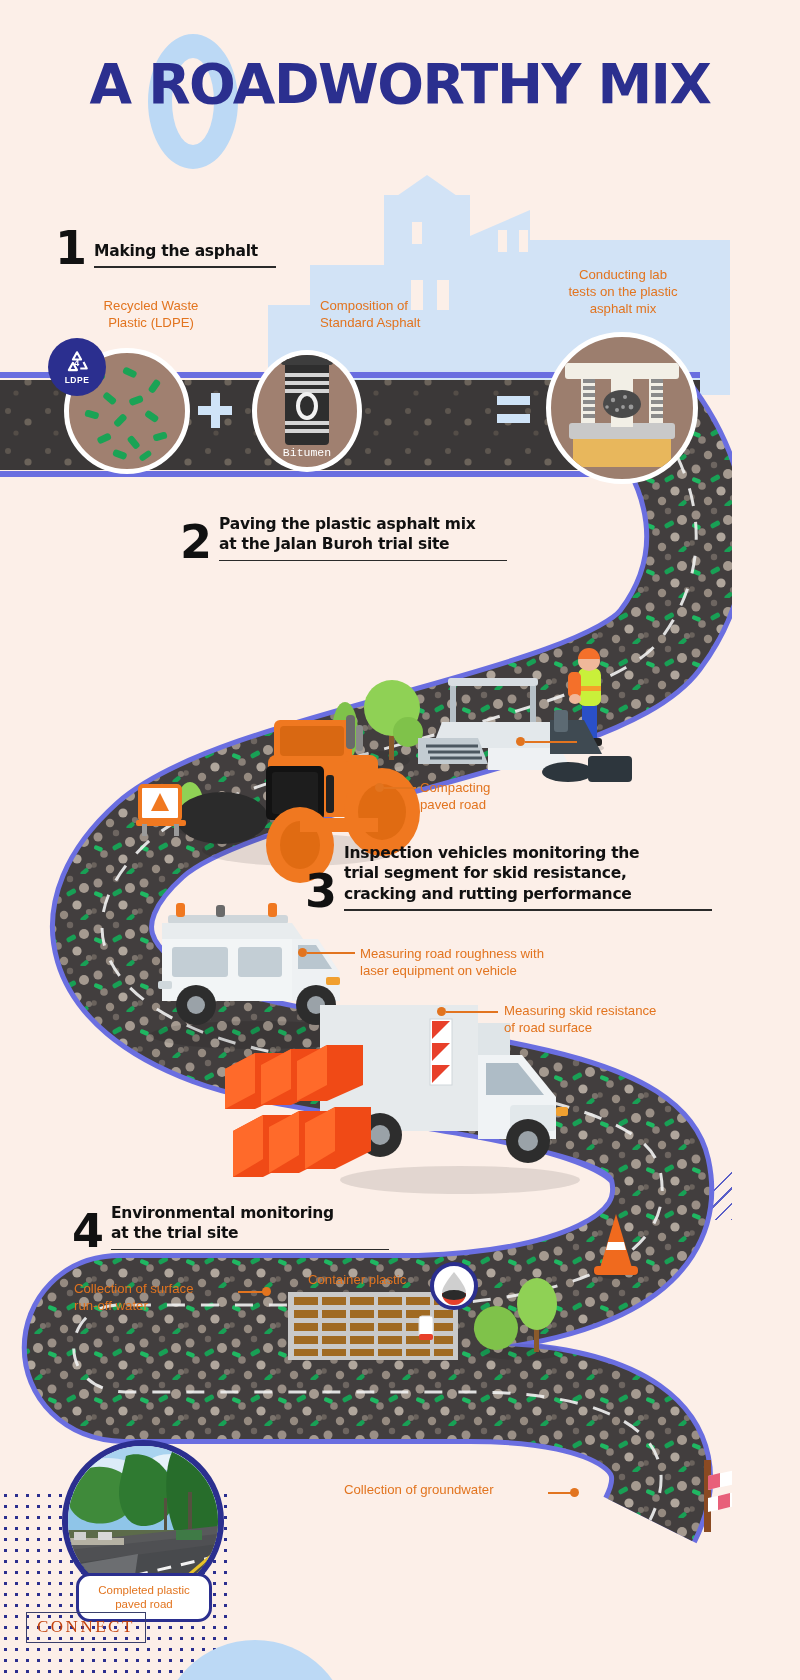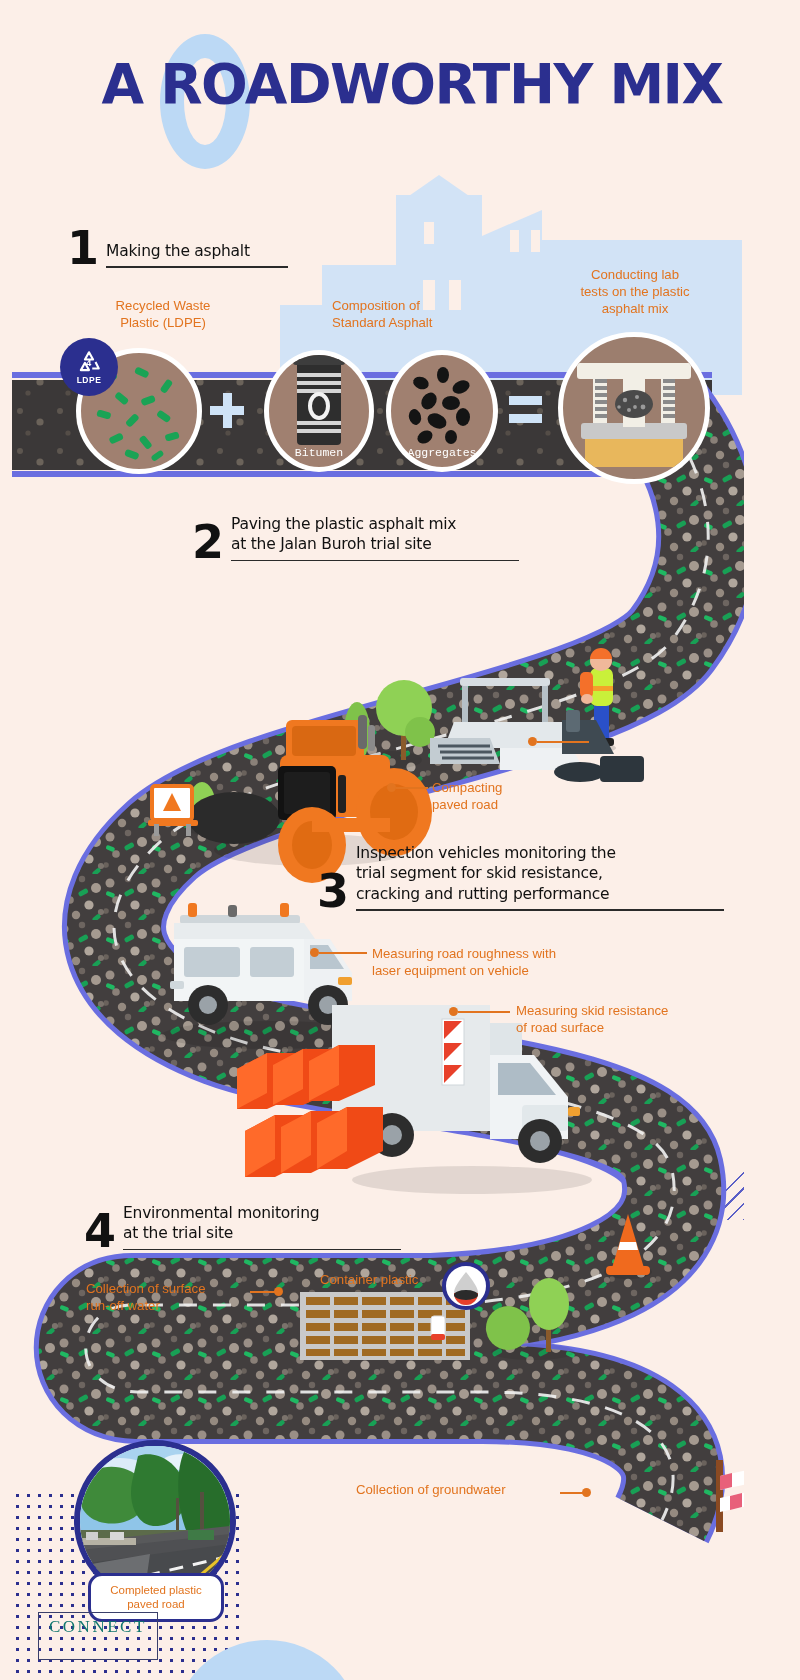--- a/index.html
+++ b/index.html
@@ -7,21 +7,20 @@
     width: 800px; height: 1680px;
     background: #fcefe8;
     font-family: "Liberation Sans", sans-serif;
     overflow: hidden;
   }
   #stage {
     position: relative;
     width: 732px; height: 1680px;
     background: #fcefe8;
     overflow: hidden;
-    margin-left: 12px;
   }
 
   
   .deco-ring {
     position: absolute; left: 148px; top: 34px;
     width: 90px; height: 135px;
     border: 24px solid #bcd9f5; border-radius: 50%;
     z-index: 1;
   }
   .deco-building {
@@ -61,21 +60,21 @@
     display: flex; align-items: flex-end; gap: 9px;
   }
   .step-num {
     font-family: "DejaVu Sans", sans-serif;
     font-size: 46px; font-weight: 900; color: #111;
     line-height: 0.82; letter-spacing: -2px;
   }
   .step-body { display: flex; flex-direction: column; }
   .step-title {
     font-family: "DejaVu Sans", sans-serif;
-    font-size: 15.5px; font-weight: 400; color: #111;
+    font-size: 15.5px; font-weight: 700; color: #111;
     line-height: 1.32; white-space: pre-line; letter-spacing: -0.25px;
   }
   .step-rule {
     margin-top: 5px; height: 1.5px; background: #2a2a2a;
   }
 
   
   .ann {
     position: absolute; z-index: 25;
     color: #e2741f; font-size: 13.2px; line-height: 1.28;
@@ -139,22 +138,22 @@
   .bottle-bubble {
     position: absolute; z-index: 27;
     width: 48px; height: 48px; border-radius: 50%;
     border: 4px solid #2b2f8f; background: #fff;
     overflow: hidden;
   }
 
   .connect-logo {
     position: absolute; z-index: 30;
     border: 1.3px solid #3a3f6b;
-    padding: 4px 10px 22px;
-    color: #0f766e; font-size: 17px; letter-spacing: 2.5px;
+    padding: 4px 10px 5px;
+    color: #c2410c; font-size: 17px; letter-spacing: 2.5px;
     font-family: "Liberation Serif", serif;
     background: transparent;
   }
   svg { display: block; }
 </style>
 </head>
 <body>
 
 <div id="stage">
 
@@ -299,37 +298,20 @@
       <rect x="28" y="22" width="44" height="4" fill="#f2f2f2" opacity="0.85"></rect>
       <rect x="28" y="30" width="44" height="4" fill="#f2f2f2" opacity="0.85"></rect>
       <rect x="28" y="38" width="44" height="4" fill="#f2f2f2" opacity="0.85"></rect>
       <rect x="28" y="70" width="44" height="4" fill="#f2f2f2" opacity="0.85"></rect>
       <rect x="28" y="78" width="44" height="4" fill="#f2f2f2" opacity="0.85"></rect>
       <ellipse cx="50" cy="55" rx="9" ry="12" fill="none" stroke="#f2f2f2" stroke-width="4"></ellipse>
     </svg>
     <div class="circ-cap">Bitumen</div>
   </div>
 
-  <div class="circ" style="left:374px; top:350px; width:112px; height:122px;">
-    <svg width="102" height="112" viewBox="0 0 102 112">
-      <g fill="#141414">
-        <ellipse cx="30" cy="28" rx="8" ry="6" transform="rotate(20 30 28)"></ellipse>
-        <ellipse cx="52" cy="20" rx="6" ry="8"></ellipse>
-        <ellipse cx="70" cy="32" rx="9" ry="6" transform="rotate(-25 70 32)"></ellipse>
-        <ellipse cx="38" cy="46" rx="7" ry="9" transform="rotate(35 38 46)"></ellipse>
-        <ellipse cx="60" cy="48" rx="9" ry="7"></ellipse>
-        <ellipse cx="24" cy="62" rx="6" ry="8" transform="rotate(-15 24 62)"></ellipse>
-        <ellipse cx="46" cy="66" rx="10" ry="7" transform="rotate(25 46 66)"></ellipse>
-        <ellipse cx="72" cy="62" rx="7" ry="9"></ellipse>
-        <ellipse cx="34" cy="82" rx="8" ry="6" transform="rotate(-30 34 82)"></ellipse>
-        <ellipse cx="60" cy="82" rx="6" ry="7"></ellipse>
-      </g>
-    </svg>
-    <div class="circ-cap">Aggregates</div>
-  </div>
 
   <div class="equals" style="left:497px; top:396px; display:flex; flex-direction:column; gap:9px;">
     <div></div>
       <div></div>
   </div>
 
   <div class="circ" style="left:546px; top:332px; width:152px; height:152px; background:#9c7e6e;">
     <svg width="142" height="142" viewBox="0 0 142 142">
       <rect x="22" y="96" width="98" height="34" rx="3" fill="#e8b75c"></rect>
       <rect x="18" y="86" width="106" height="16" rx="3" fill="#c9c9c9"></rect>

